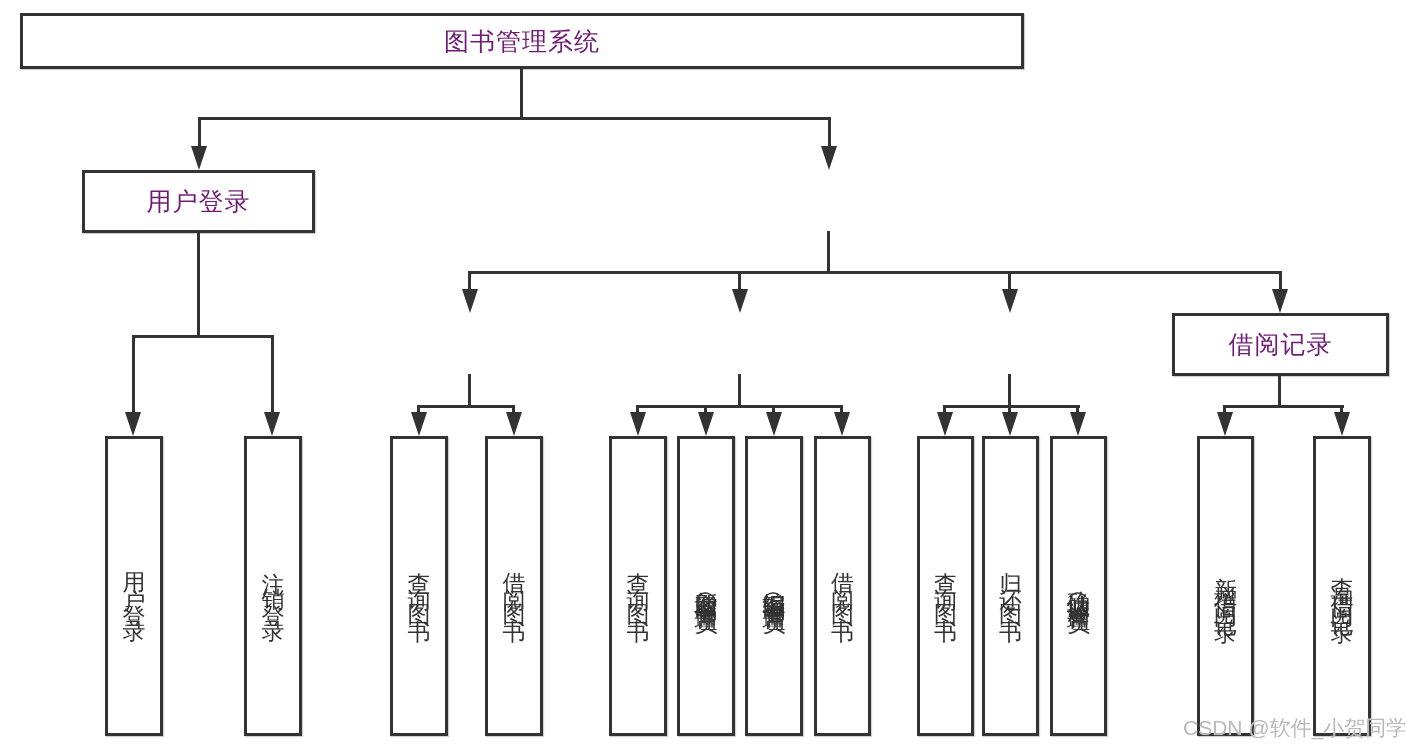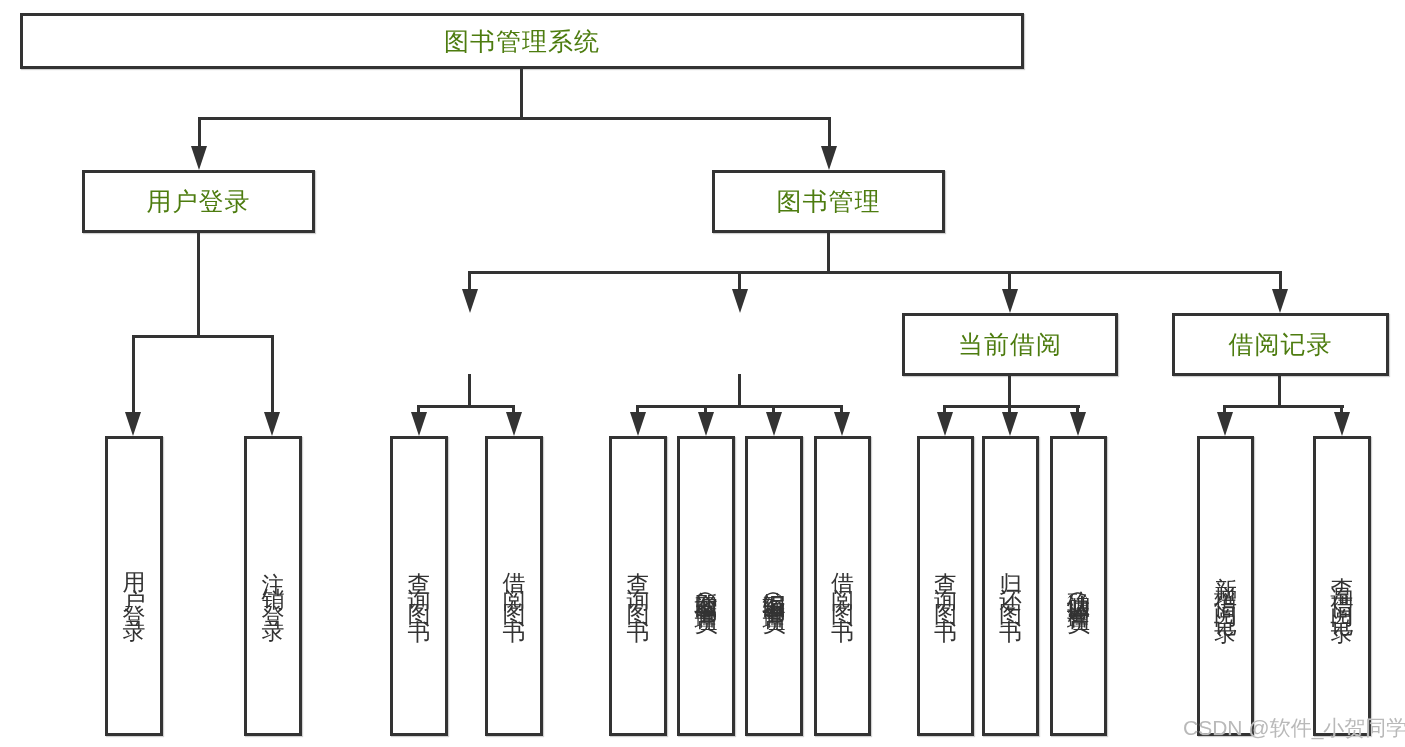--- a/index.html
+++ b/index.html
@@ -18,21 +18,21 @@
     border: 3px solid #333333;
     background: #ffffff;
     display: flex;
     align-items: center;
     justify-content: center;
     box-shadow: 1px 1px 1px rgba(0,0,0,0.18);
   }
   .node .hlabel {
     font-size: 25px;
     letter-spacing: 1px;
-    color: #4d7c0f;
+    color: #701a75;
     white-space: nowrap;
   }
   .leaf .vtext {
     writing-mode: vertical-rl;
     text-orientation: mixed;
     font-size: 23px;
     color: #333333;
     letter-spacing: 16px;
     line-height: 1;
     white-space: nowrap;
@@ -76,45 +76,39 @@
   <div class="vline" style="left:520px;top:66px;height:53px"></div>
   <div class="hline" style="left:198px;top:117px;width:633px"></div>
   <div class="vline" style="left:198px;top:117px;height:31px"></div>
   <div class="vline" style="left:828px;top:117px;height:31px"></div>
   <div class="arrow" style="left:191px;top:146px"></div>
   <div class="arrow" style="left:821px;top:146px"></div>
 
   <div class="node" style="left:82px;top:170px;width:233px;height:63px">
     <span class="hlabel">用户登录</span>
   </div>
-  <div class="node" style="left:712px;top:170px;width:233px;height:63px">
-    <span class="hlabel">图书管理</span>
-  </div>
 
   <div class="vline" style="left:197px;top:231px;height:106px"></div>
   <div class="hline" style="left:132px;top:335px;width:142px"></div>
   <div class="vline" style="left:132px;top:335px;height:78px"></div>
   <div class="vline" style="left:271px;top:335px;height:78px"></div>
   <div class="arrow" style="left:125px;top:412px"></div>
   <div class="arrow" style="left:264px;top:412px"></div>
 
   <div class="vline" style="left:827px;top:231px;height:42px"></div>
   <div class="hline" style="left:469px;top:271px;width:813px"></div>
   <div class="vline" style="left:468px;top:271px;height:20px"></div>
   <div class="vline" style="left:738px;top:271px;height:20px"></div>
   <div class="vline" style="left:1008px;top:271px;height:20px"></div>
   <div class="vline" style="left:1279px;top:271px;height:20px"></div>
   <div class="arrow" style="left:462px;top:289px"></div>
   <div class="arrow" style="left:732px;top:289px"></div>
   <div class="arrow" style="left:1002px;top:289px"></div>
   <div class="arrow" style="left:1272px;top:289px"></div>
 
-  <div class="node" style="left:902px;top:313px;width:216px;height:63px">
-    <span class="hlabel">当前借阅</span>
-  </div>
   <div class="node" style="left:1172px;top:313px;width:217px;height:63px">
     <span class="hlabel">借阅记录</span>
   </div>
 
   <div class="vline" style="left:468px;top:374px;height:34px"></div>
   <div class="vline" style="left:738px;top:374px;height:34px"></div>
   <div class="vline" style="left:1008px;top:374px;height:34px"></div>
   <div class="vline" style="left:1278px;top:374px;height:34px"></div>
 
   <div class="hline" style="left:418px;top:405px;width:97px"></div>

